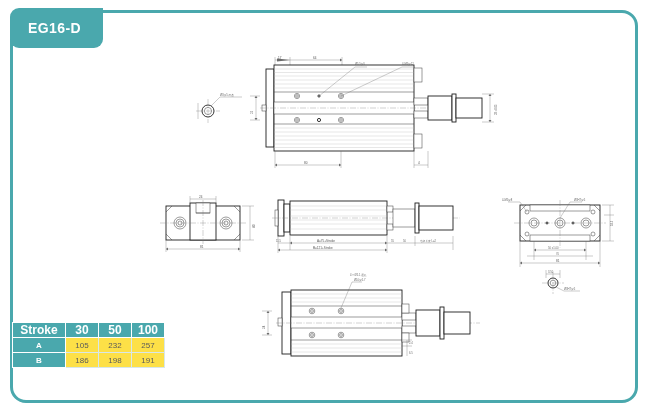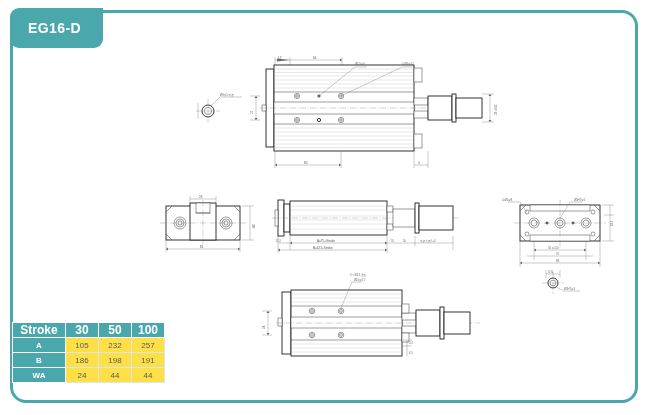--- a/index.html
+++ b/index.html
@@ -519,20 +519,14 @@
       <td class="val">105</td>
       <td class="val">232</td>
       <td class="val">257</td>
     </tr>
     <tr>
       <td class="rowhdr">B</td>
       <td class="val">186</td>
       <td class="val">198</td>
       <td class="val">191</td>
     </tr>
-    <tr>
-      <td class="rowhdr">WA</td>
-      <td class="val">24</td>
-      <td class="val">44</td>
-      <td class="val">44</td>
-    </tr>
   </tbody>
 </table>
 
 </body></html>

